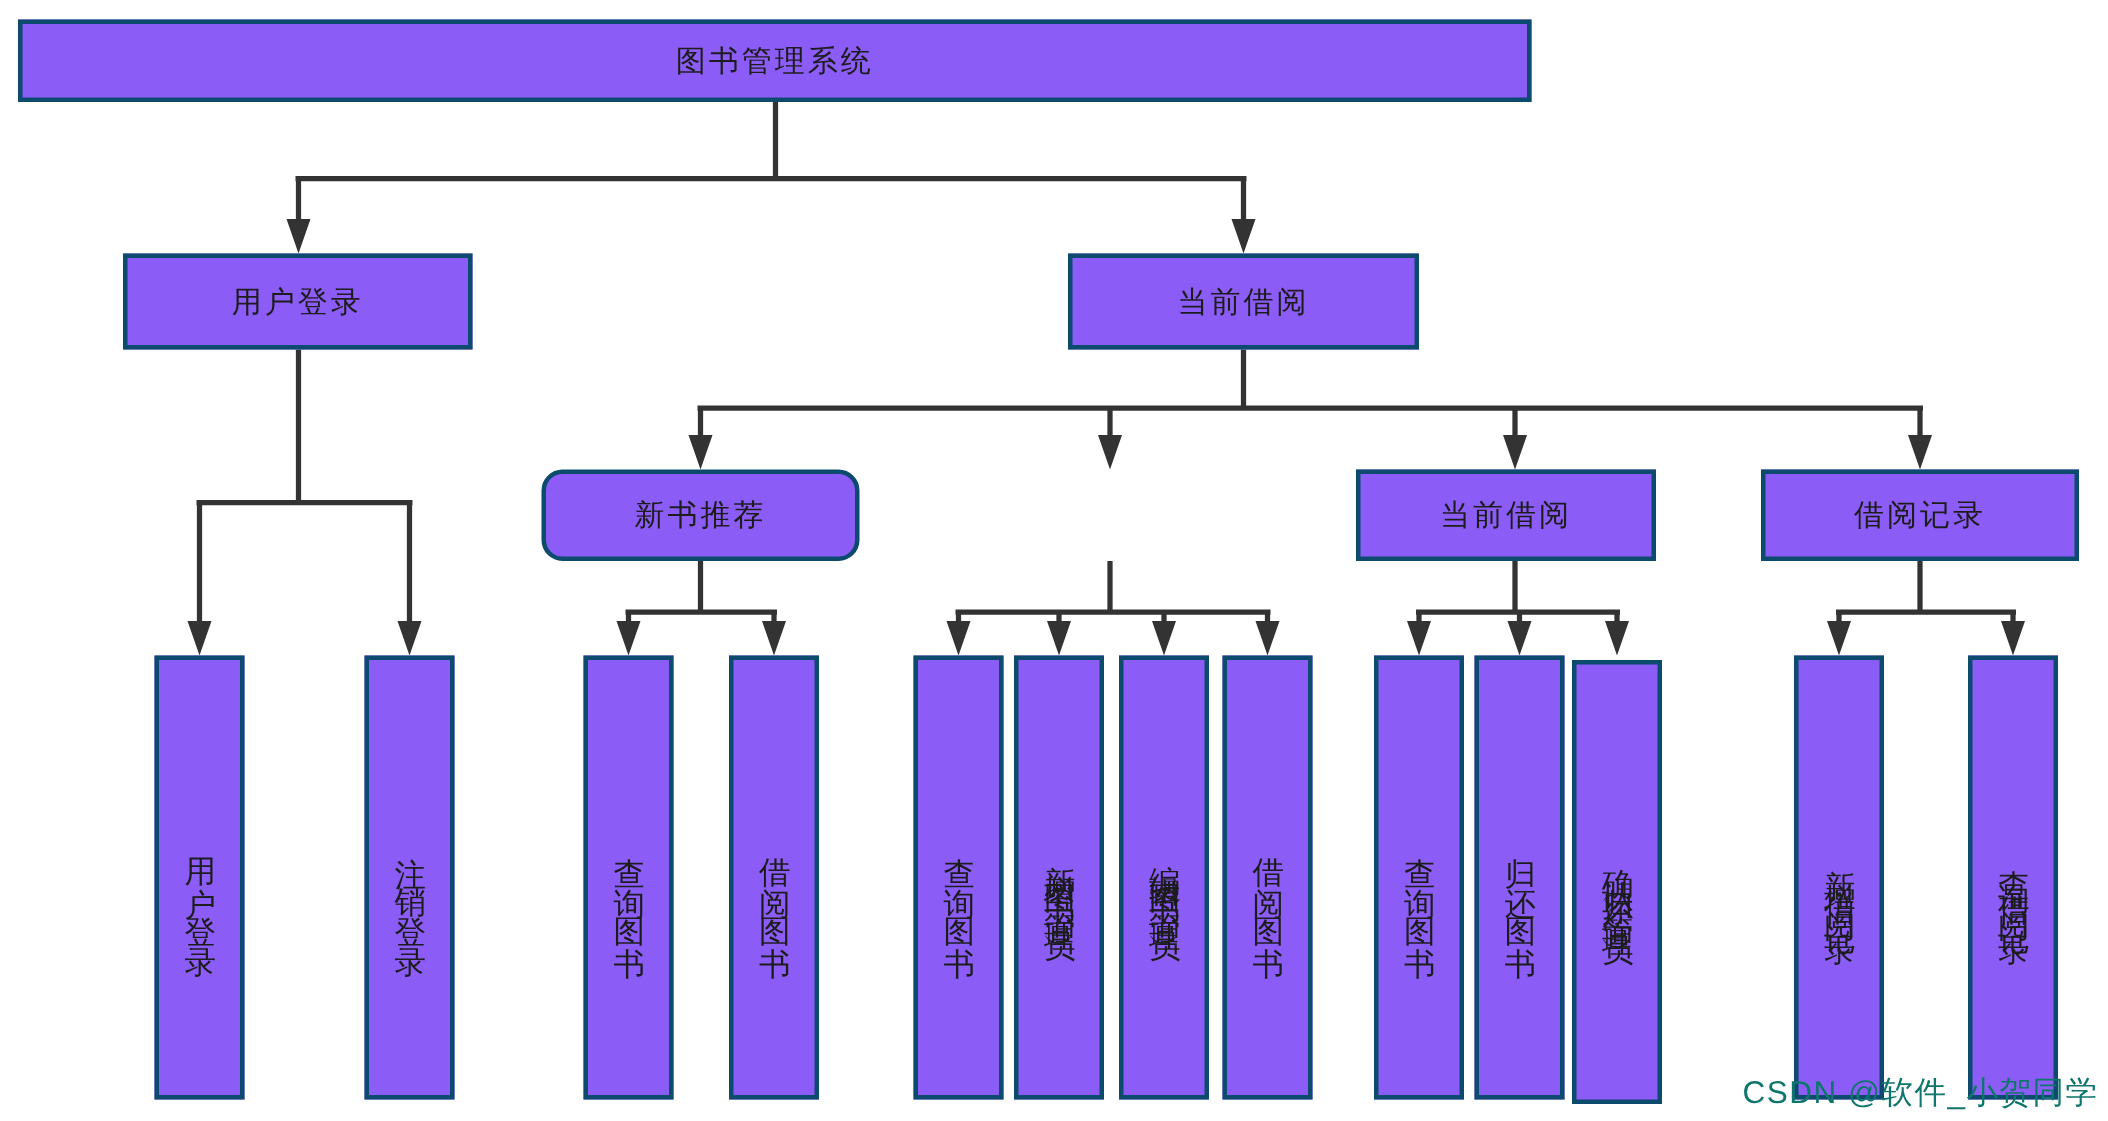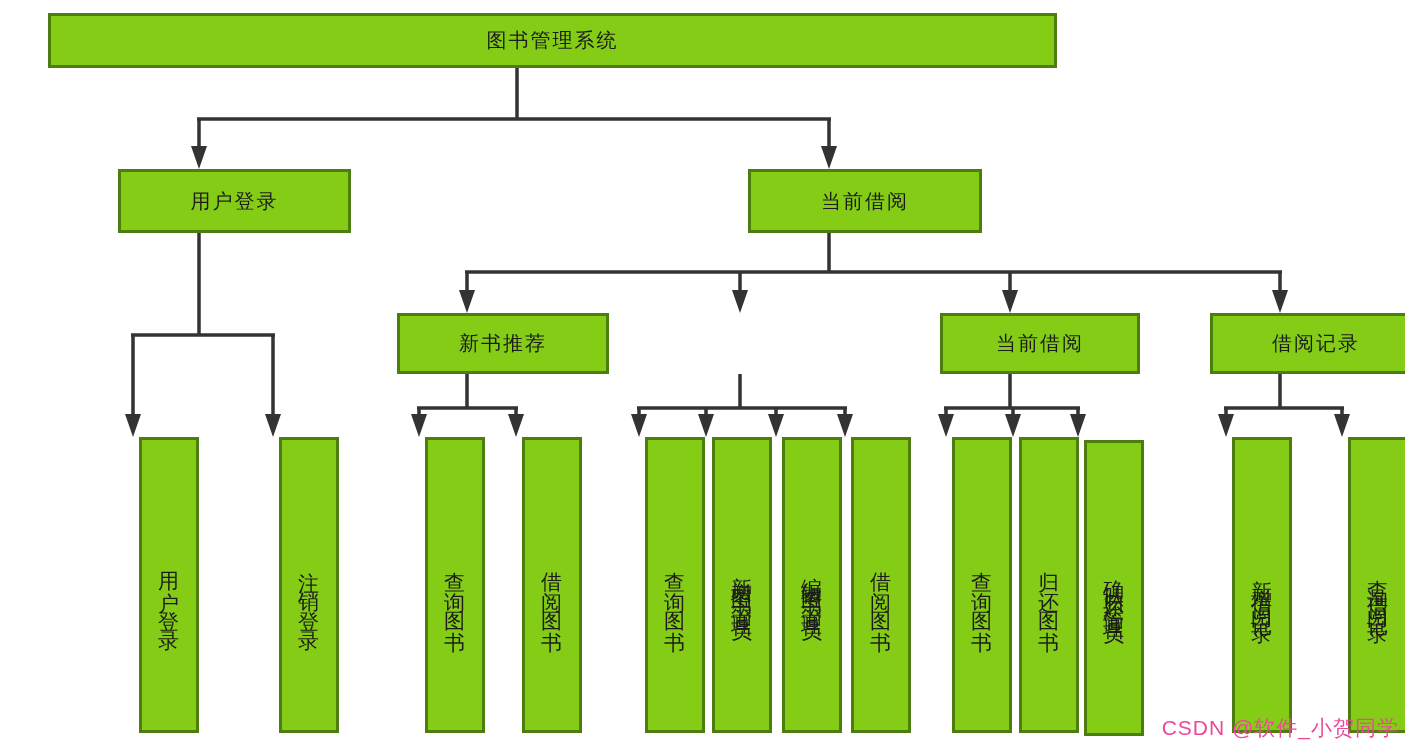--- a/index.html
+++ b/index.html
@@ -13,26 +13,25 @@
     color: #1c1c1c;
   }
   #edges {
     position: absolute;
     left: 0; top: 0;
     width: 1405px; height: 747px;
   }
   .box {
     position: absolute;
     box-sizing: border-box;
-    border: 3px solid #4d7c0f;
-    background: #84cc16;
+    border: 3px solid #0c4a6e;
+    background: #8b5cf6;
     display: flex;
     align-items: center;
     justify-content: center;
-    margin-left: 36px;
   }
   .h .lbl {
     font-size: 20px;
     letter-spacing: 2px;
     white-space: nowrap;
   }
   .root .lbl { font-size: 20px; letter-spacing: 2px; }
   .v .lbl {
     writing-mode: vertical-rl;
     text-orientation: mixed;
@@ -41,21 +40,21 @@
     white-space: nowrap;
   }
   .v.sparse .lbl { letter-spacing: 0.95em; margin-bottom: -0.95em; }
   .v.medium .lbl { letter-spacing: 0.42em; margin-bottom: -0.42em; }
   .v.dense  .lbl { letter-spacing: 0.30em; margin-bottom: -0.30em; }
   #watermark {
     position: absolute;
     right: 6px;
     bottom: 5px;
     font-size: 21px;
-    color: #ec4899;
+    color: #0f766e;
     letter-spacing: 1px;
     white-space: nowrap;
     z-index: 5;
   }
 </style>
 </head>
 <body>
 
 <div id="canvas">
 
@@ -103,21 +102,21 @@
     <span class="lbl">图书管理系统</span>
   </div>
 
   <div class="box h" style="left:82px; top:169px; width:233px; height:64px;">
     <span class="lbl">用户登录</span>
   </div>
   <div class="box h" style="left:712px; top:169px; width:234px; height:64px;">
     <span class="lbl">当前借阅</span>
   </div>
 
-  <div class="box h" style="left:361px; top:313px; width:212px; height:61px;">
+  <div class="box h" style="left:361px; top:313px; width:212px; height:61px;border-radius:14px;">
     <span class="lbl">新书推荐</span>
   </div>
   <div class="box h" style="left:904px; top:313px; width:200px; height:61px;">
     <span class="lbl">当前借阅</span>
   </div>
   <div class="box h" style="left:1174px; top:313px; width:212px; height:61px;">
     <span class="lbl">借阅记录</span>
   </div>
 
   <div class="box v sparse" style="left:103px; top:437px; width:60px; height:296px;">

